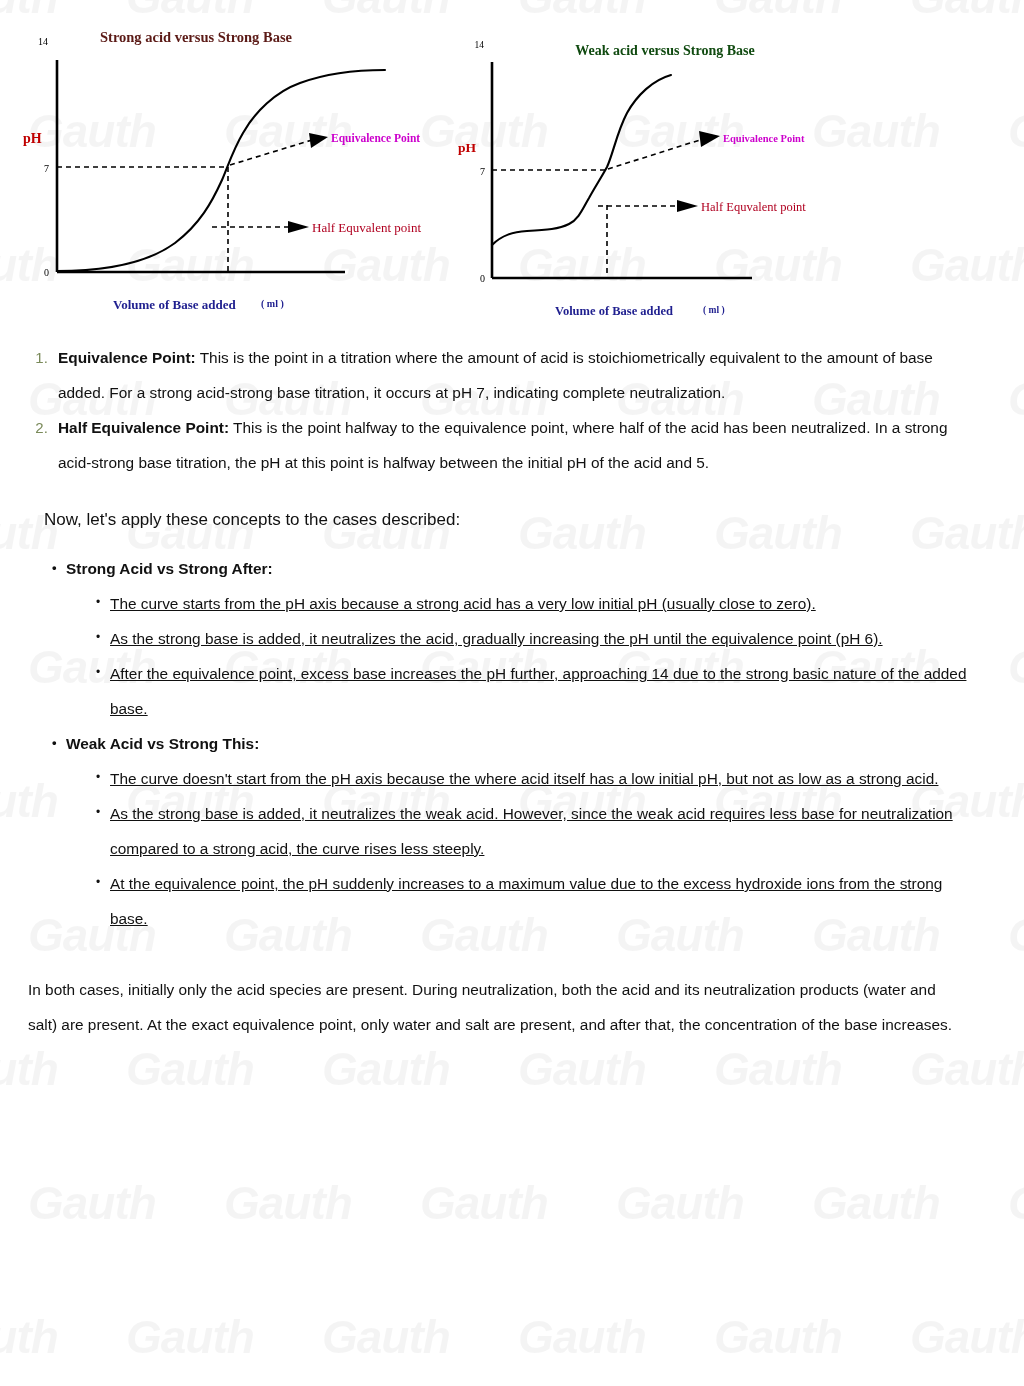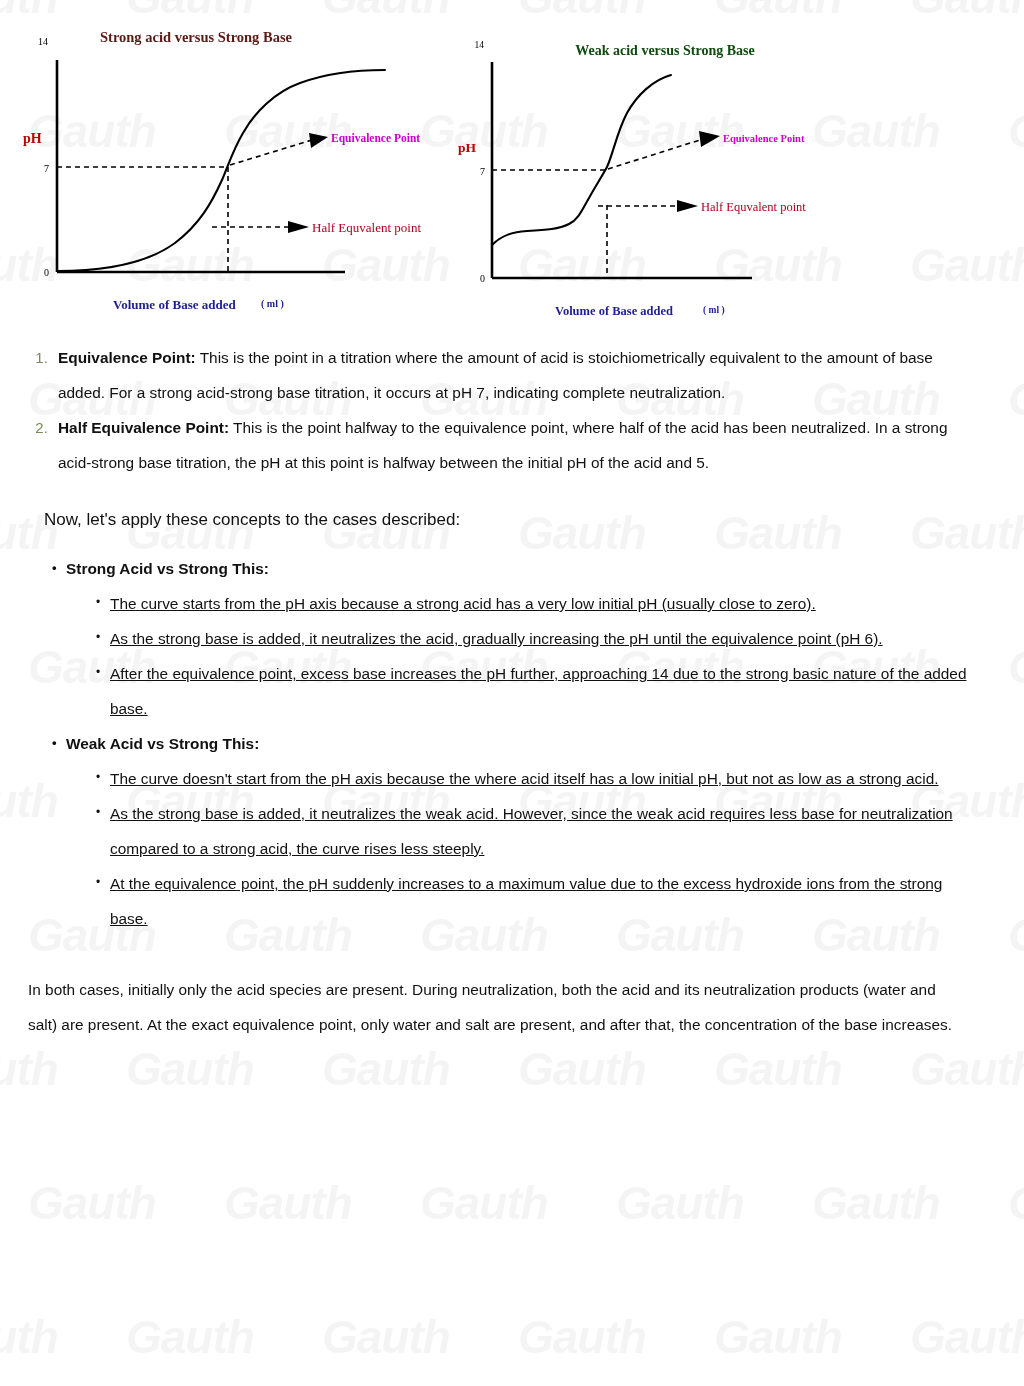--- a/index.html
+++ b/index.html
@@ -274,21 +274,21 @@
     </li>
     <li>
       <span class="lead-in">Half Equivalence Point:</span><span> This is the point halfway to the equivalence point, where half of the acid has been neutralized. In a strong acid-strong base titration, the pH at this point is halfway between the initial pH of the acid and 5.</span>
     </li>
   </ol>
 
   <p class="intro">Now, let's apply these concepts to the cases described:</p>
 
   <ul class="bul1">
     <li>
-      <span class="lbl">Strong Acid vs Strong This:</span>
+      <span class="lbl">Strong Acid vs Strong After:</span>
       <ul class="bul2">
         <li>The curve starts from the pH axis because a strong acid has a very low initial pH (usually close to zero).</li>
         <li>As the strong base is added, it neutralizes the acid, gradually increasing the pH until the equivalence point (pH 6).</li>
         <li>After the equivalence point, excess base increases the pH further, approaching 14 due to the strong basic nature of the added base.</li>
       </ul>
     </li>
     <li>
       <span class="lbl">Weak Acid vs Strong This:</span>
       <ul class="bul2">
         <li>The curve doesn't start from the pH axis because the where acid itself has a low initial pH, but not as low as a strong acid.</li>

